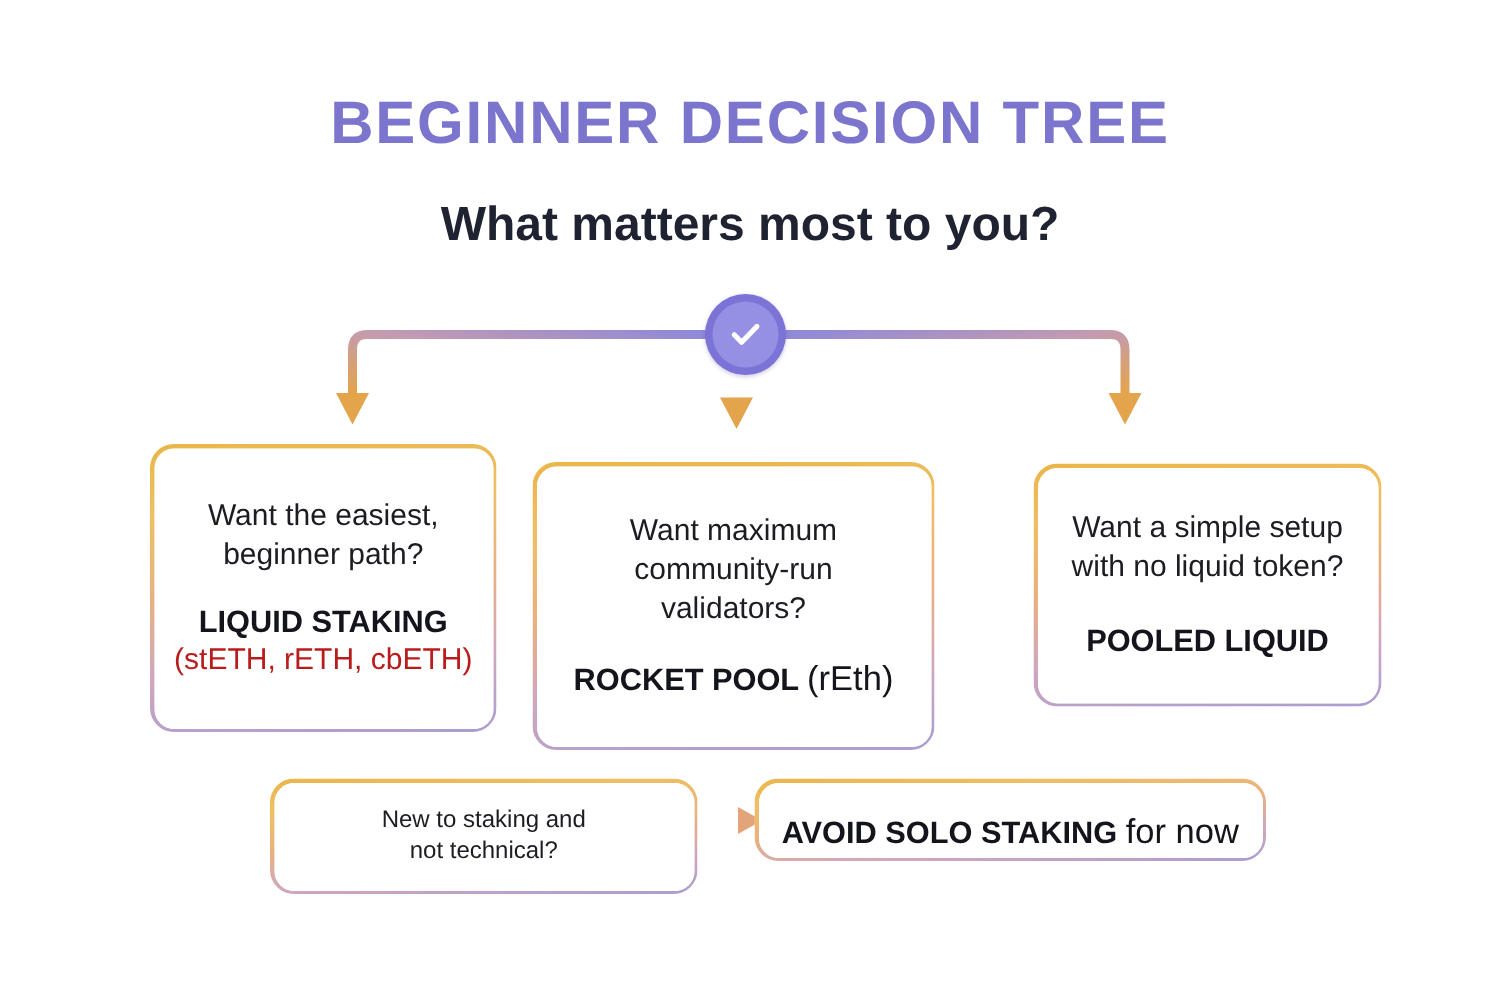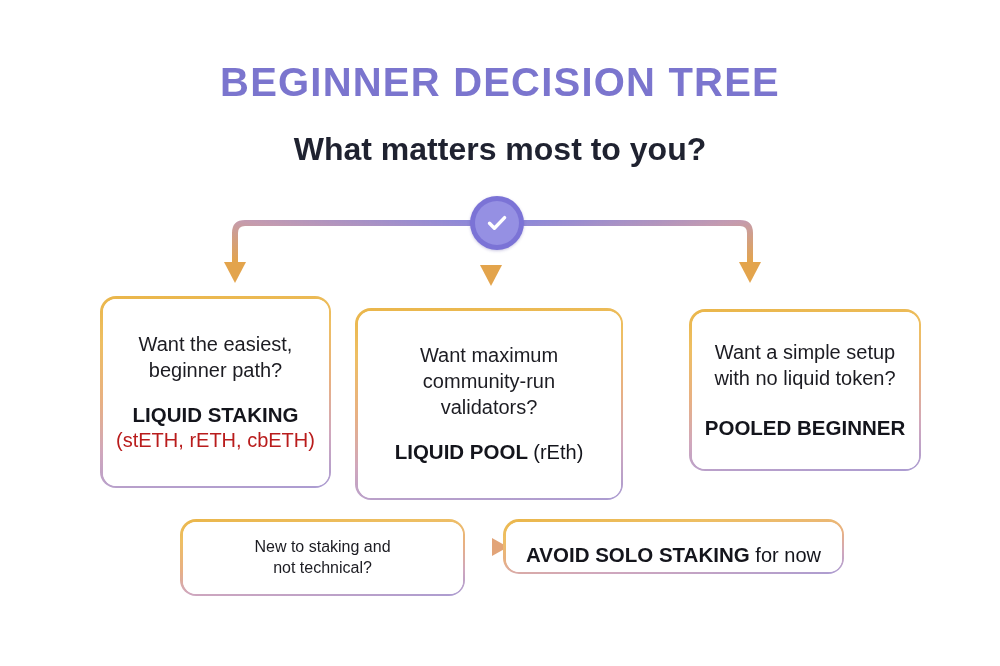--- a/index.html
+++ b/index.html
@@ -125,21 +125,21 @@
     margin-top: 19px;
   }
   .a-sub {
     font-size: 20px;
     font-weight: normal;
     color: #b91c1c;
     line-height: 1.28;
   }
   .a-inline-sub {
     font-weight: normal;
-    font-size: 20px;
+    font-size: 23px;
   }
 
   
   #box-liquid   { left: 100px; top: 296px; width: 231px; height: 192px; }
   #box-rocket   { left: 355px; top: 308px; width: 268px; height: 192px; }
   #box-pooled   { left: 657px; top: 309px; width: 232px; height: 162px; margin-left: 32px; }
   #box-new      { left: 180px; top: 519px; width: 285px; height: 77px; }
   #box-avoid    { left: 503px; top: 519px; width: 341px; height: 55px; }
 
   #box-pooled .a-text { margin-top: 24px; }
@@ -217,33 +217,33 @@
 </div>
 
 <div class="node-box" id="box-rocket">
   <div class="node-inner">
     <div class="q-text">
       <div>Want maximum</div>
       <div>community-run</div>
       <div>validators?</div>
     </div>
     <div class="a-text">
-      <span>LIQUID POOL</span>
+      <span>ROCKET POOL</span>
       <span class="a-inline-sub">(rEth)</span>
     </div>
   </div>
 </div>
 
 <div class="node-box" id="box-pooled">
   <div class="node-inner">
     <div class="q-text">
       <div>Want a simple setup</div>
       <div>with no liquid token?</div>
     </div>
-    <div class="a-text">POOLED BEGINNER</div>
+    <div class="a-text">POOLED LIQUID</div>
   </div>
 </div>
 
 <div class="node-box" id="box-new">
   <div class="node-inner">
     <div class="q-text">
       <div>New to staking and</div>
       <div>not technical?</div>
     </div>
   </div>

